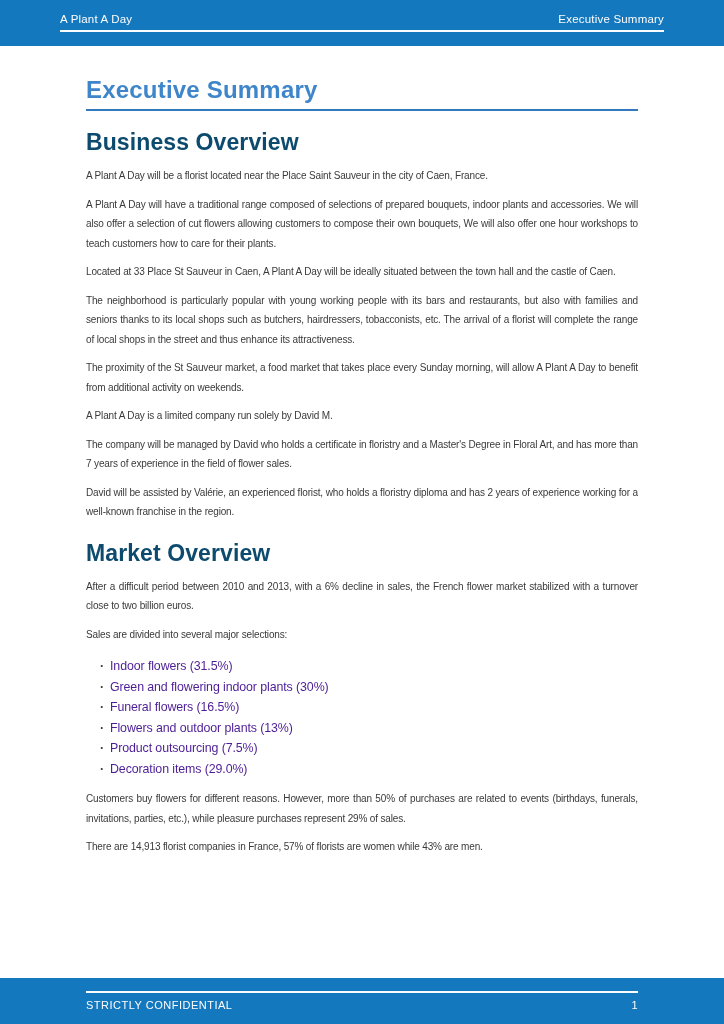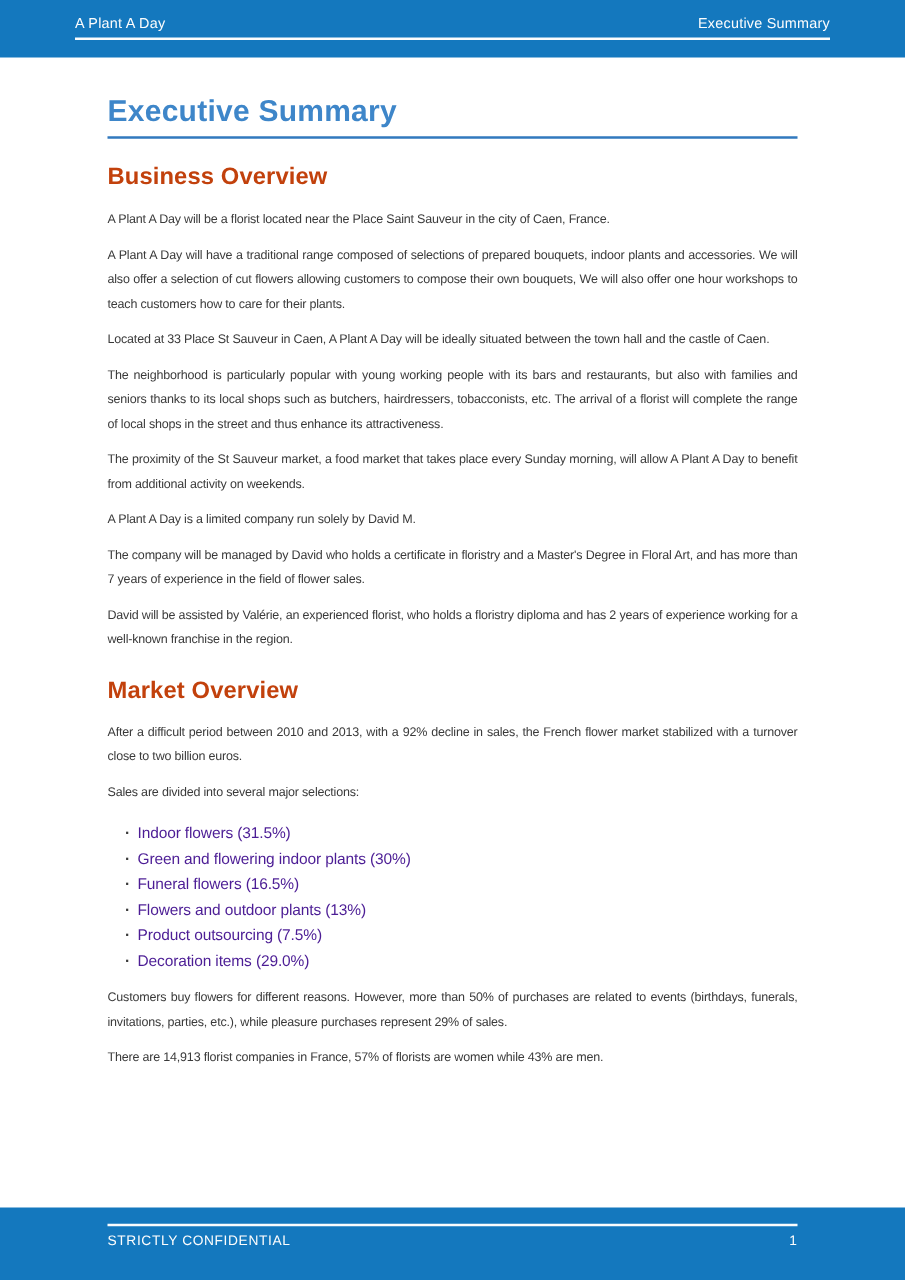--- a/index.html
+++ b/index.html
@@ -41,22 +41,22 @@
     padding-bottom: 6px;
     border-bottom: 2px solid #3279be;
     color: #3e86c9;
     font-size: 24px;
     font-weight: bold;
     line-height: 27px;
     letter-spacing: 0.2px;
   }
   h2.section-heading {
     margin: 19px 0 12px;
-    color: #c2410c;
-    font-size: 19px;
+    color: #0c4a6e;
+    font-size: 23px;
     line-height: 24px;
     font-weight: bold;
     letter-spacing: 0.1px;
   }
   p.body-par {
     margin: 0 0 9px;
     color: #3a3a3a;
     font-size: 10px;
     line-height: 19.5px;
     letter-spacing: -0.15px;
@@ -80,21 +80,21 @@
     position: absolute;
     left: 0; top: 0;
     font-weight: bold;
     color: #3a3a3a;
   }
 
   
   .bottombar {
     position: absolute;
     left: 0; right: 0; bottom: 0;
-    height: 58px;
+    height: 46px;
     background: #1478be;
     padding: 13px 86px 0;
   }
   .bottombar .bar-rule {
     height: 2px;
     background: #fafcfd;
   }
   .bottombar .bar-row {
     display: flex;
     justify-content: space-between;
@@ -128,21 +128,21 @@
       <p class="body-par">Located at 33 Place St Sauveur in Caen, A Plant A Day will be ideally situated between the town hall and the castle of Caen.</p>
       <p class="body-par">The neighborhood is particularly popular with young working people with its bars and restaurants, but also with families and seniors thanks to its local shops such as butchers, hairdressers, tobacconists, etc. The arrival of a florist will complete the range of local shops in the street and thus enhance its attractiveness.</p>
       <p class="body-par">The proximity of the St Sauveur market, a food market that takes place every Sunday morning, will allow A Plant A Day to benefit from additional activity on weekends.</p>
       <p class="body-par">A Plant A Day is a limited company run solely by David M.</p>
       <p class="body-par">The company will be managed by David who holds a certificate in floristry and a Master's Degree in Floral Art, and has more than 7 years of experience in the field of flower sales.</p>
       <p class="body-par">David will be assisted by Valérie, an experienced florist, who holds a floristry diploma and has 2 years of experience working for a well-known franchise in the region.</p>
     </section>
 
     <section>
       <h2 class="section-heading">Market Overview</h2>
-      <p class="body-par">After a difficult period between 2010 and 2013, with a 92% decline in sales, the French flower market stabilized with a turnover close to two billion euros.</p>
+      <p class="body-par">After a difficult period between 2010 and 2013, with a 6% decline in sales, the French flower market stabilized with a turnover close to two billion euros.</p>
       <p class="body-par">Sales are divided into several major selections:</p>
 
       <ul class="cat-list">
         <li>Indoor flowers (31.5%)</li>
         <li>Green and flowering indoor plants (30%)</li>
         <li>Funeral flowers (16.5%)</li>
         <li>Flowers and outdoor plants (13%)</li>
         <li>Product outsourcing (7.5%)</li>
         <li>Decoration items (29.0%)</li>
       </ul>

